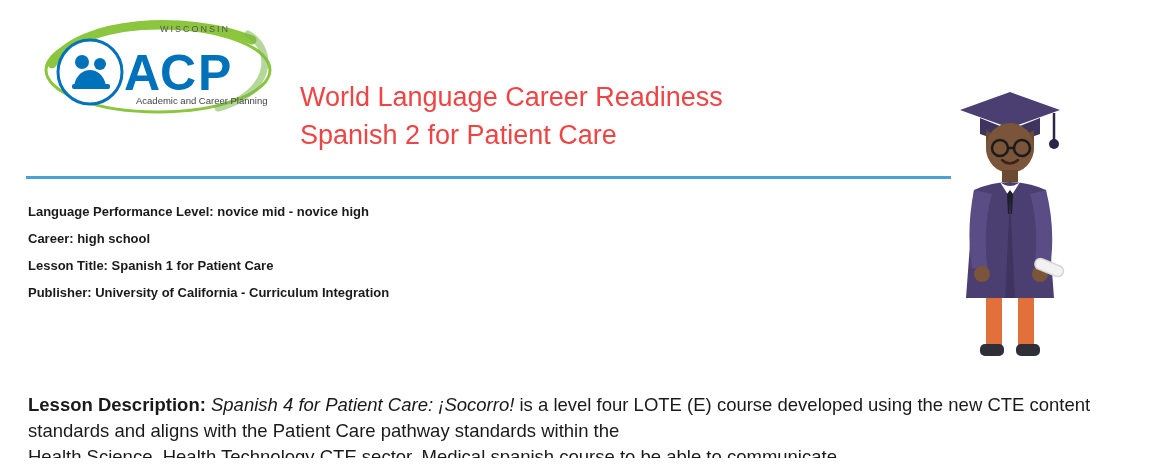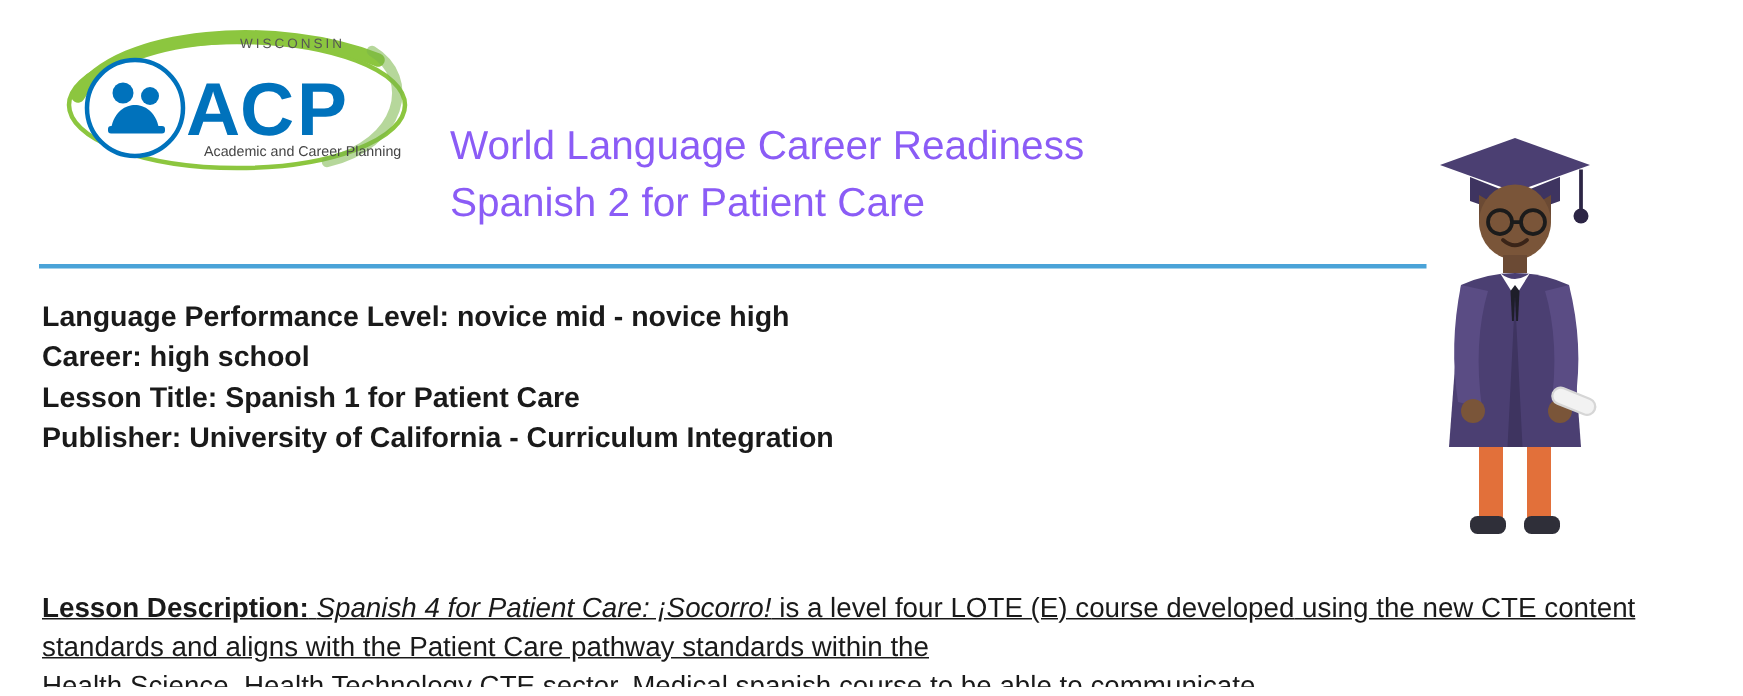--- a/index.html
+++ b/index.html
@@ -39,21 +39,21 @@
 
   .title-block {
     position: absolute;
     left: 300px;
     top: 78px;
     width: 660px;
   }
   .title-line {
     font-size: 27px;
     line-height: 38px;
-    color: #8b5cf6;
+    color: #ef4444;
     font-weight: 400;
     white-space: nowrap;
   }
 
   .rule {
     position: absolute;
     left: 26px;
     top: 176px;
     width: 925px;
     height: 3px;
@@ -71,37 +71,36 @@
   .grad svg { display: block; }
 
   
   .meta {
     position: absolute;
     left: 28px;
     top: 198px;
     width: 900px;
   }
   .meta-line {
-    font-size: 19px;
+    font-size: 13px;
     font-weight: bold;
     line-height: 27px;
     color: #1a1a1a;
     white-space: nowrap;
   }
 
   
   .desc {
     position: absolute;
     left: 28px;
     top: 392px;
     width: 1090px;
     font-size: 18.5px;
     line-height: 26px;
     color: #1a1a1a;
-    text-decoration: underline;
   }
   .desc b { font-weight: bold; }
   .desc i { font-style: italic; }
   .desc .clipped {
     display: block;
     height: 14px;
     overflow: hidden;
   }
 </style>
 </head>

